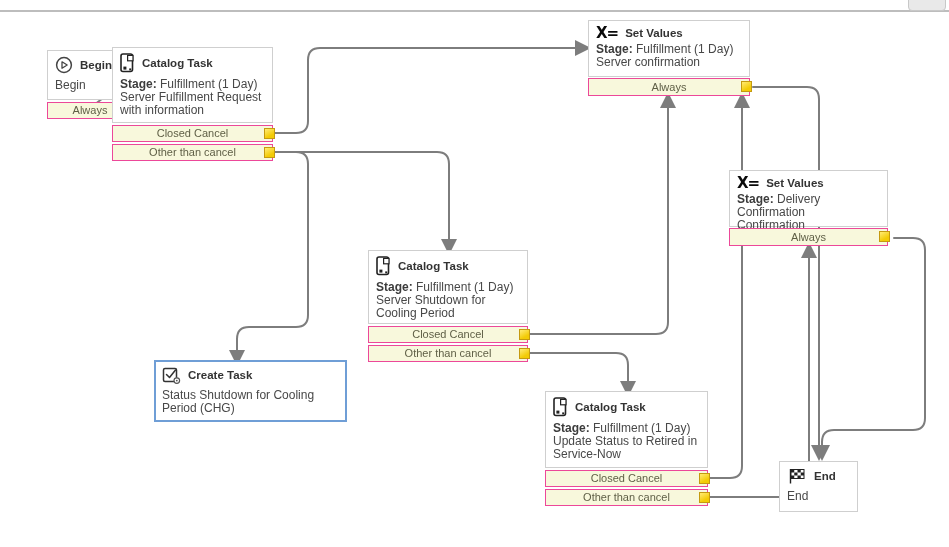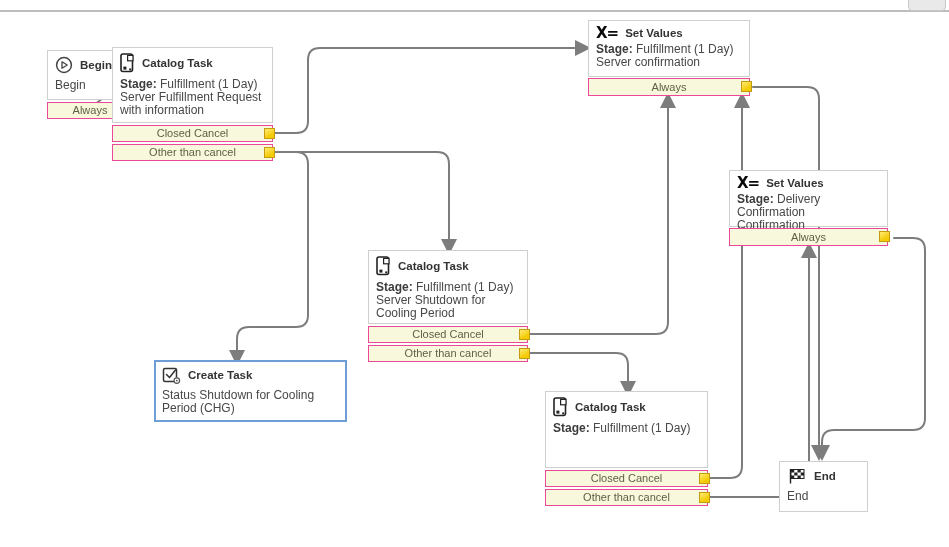--- a/index.html
+++ b/index.html
@@ -189,33 +189,34 @@
             <rect x="1" y="1" width="11.5" height="17.5" rx="2" fill="#fff" stroke="#222" stroke-width="1.6"></rect>
             <rect x="7.6" y="2.4" width="5.4" height="5.4" fill="#fff" stroke="#222" stroke-width="1.2"></rect>
             <rect x="3.4" y="13.6" width="3" height="3" fill="#222"></rect>
             <rect x="9.2" y="15.4" width="2" height="2" fill="#222"></rect>
           </svg>
         </span>
         <span>Catalog Task</span>
       </div>
       <div class="bodytext">
         <span><b>Stage:</b> <span>Fulfillment (1 Day)</span></span>
+        <div>Update Status to Retired in Service-Now</div>
       </div>
     </div>
     <div class="trans">
       <span>Closed Cancel</span>
       <span class="port"></span>
     </div>
     <div class="trans">
       <span>Other than cancel</span>
       <span class="port"></span>
     </div>
   </div>
 
-  <div class="node" style="left:779px;top:461px;width:89px;">
+  <div class="node" style="left:779px;top:461px;width:79px;">
     <div class="box" style="height:51px;">
       <div class="titlerow">
         <span class="icon">
           <svg width="20" height="18" viewBox="0 0 20 18">
             <line x1="3.5" y1="2" x2="3.5" y2="16.5" stroke="#222" stroke-width="1.4"></line>
             <rect x="4" y="2.5" width="13" height="9" fill="#fff" stroke="#222" stroke-width="1"></rect>
             <rect x="4" y="2.5" width="3.25" height="3" fill="#222"></rect>
             <rect x="10.5" y="2.5" width="3.25" height="3" fill="#222"></rect>
             <rect x="7.25" y="5.5" width="3.25" height="3" fill="#222"></rect>
             <rect x="13.75" y="5.5" width="3.25" height="3" fill="#222"></rect>

